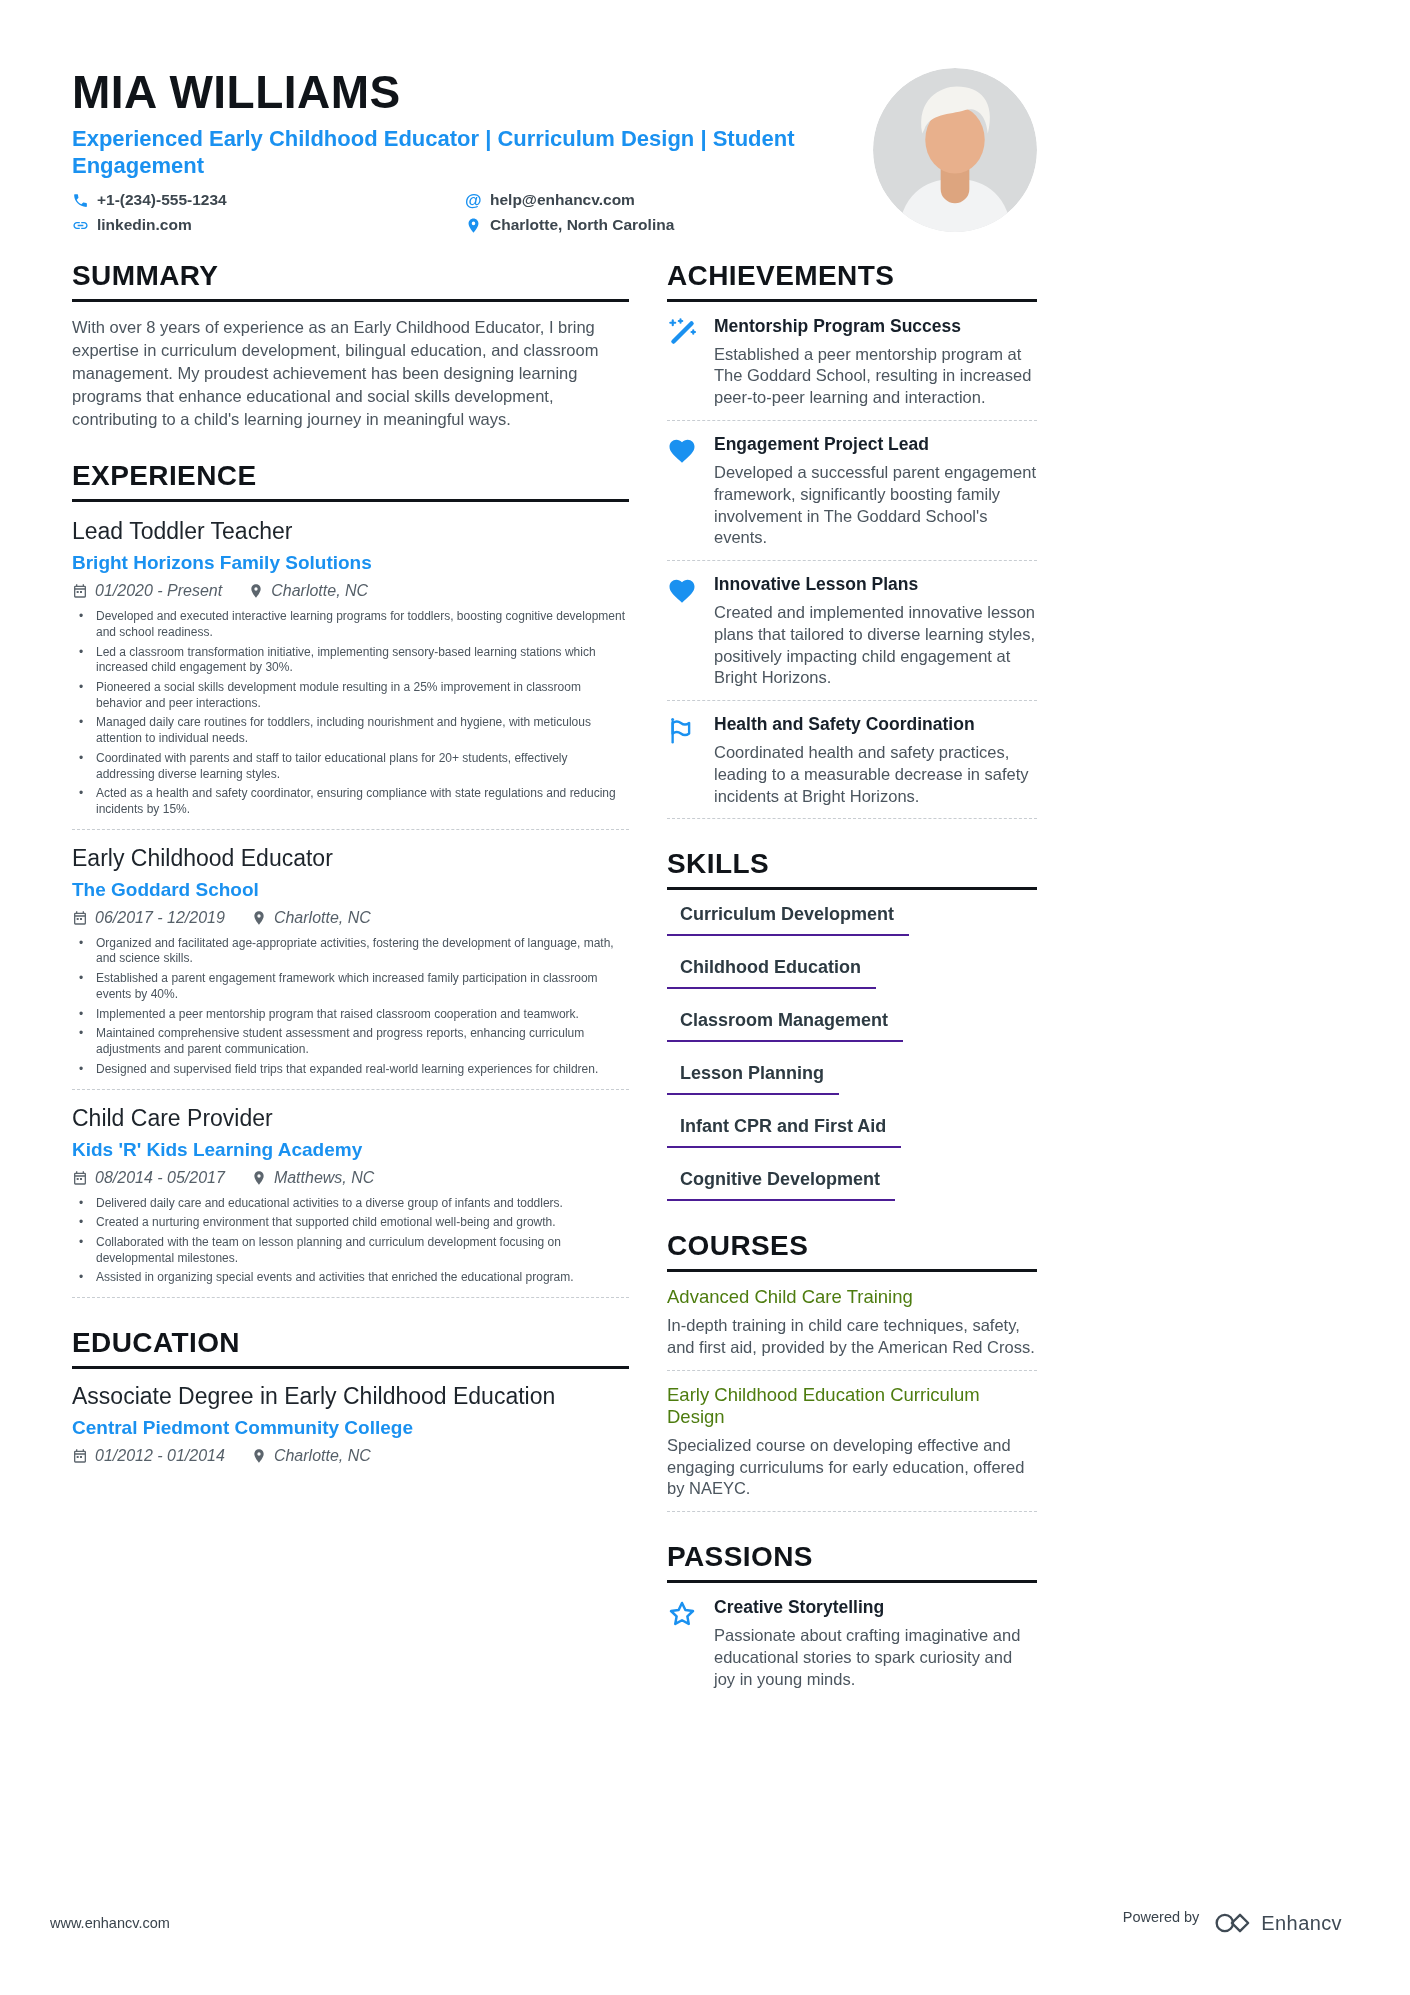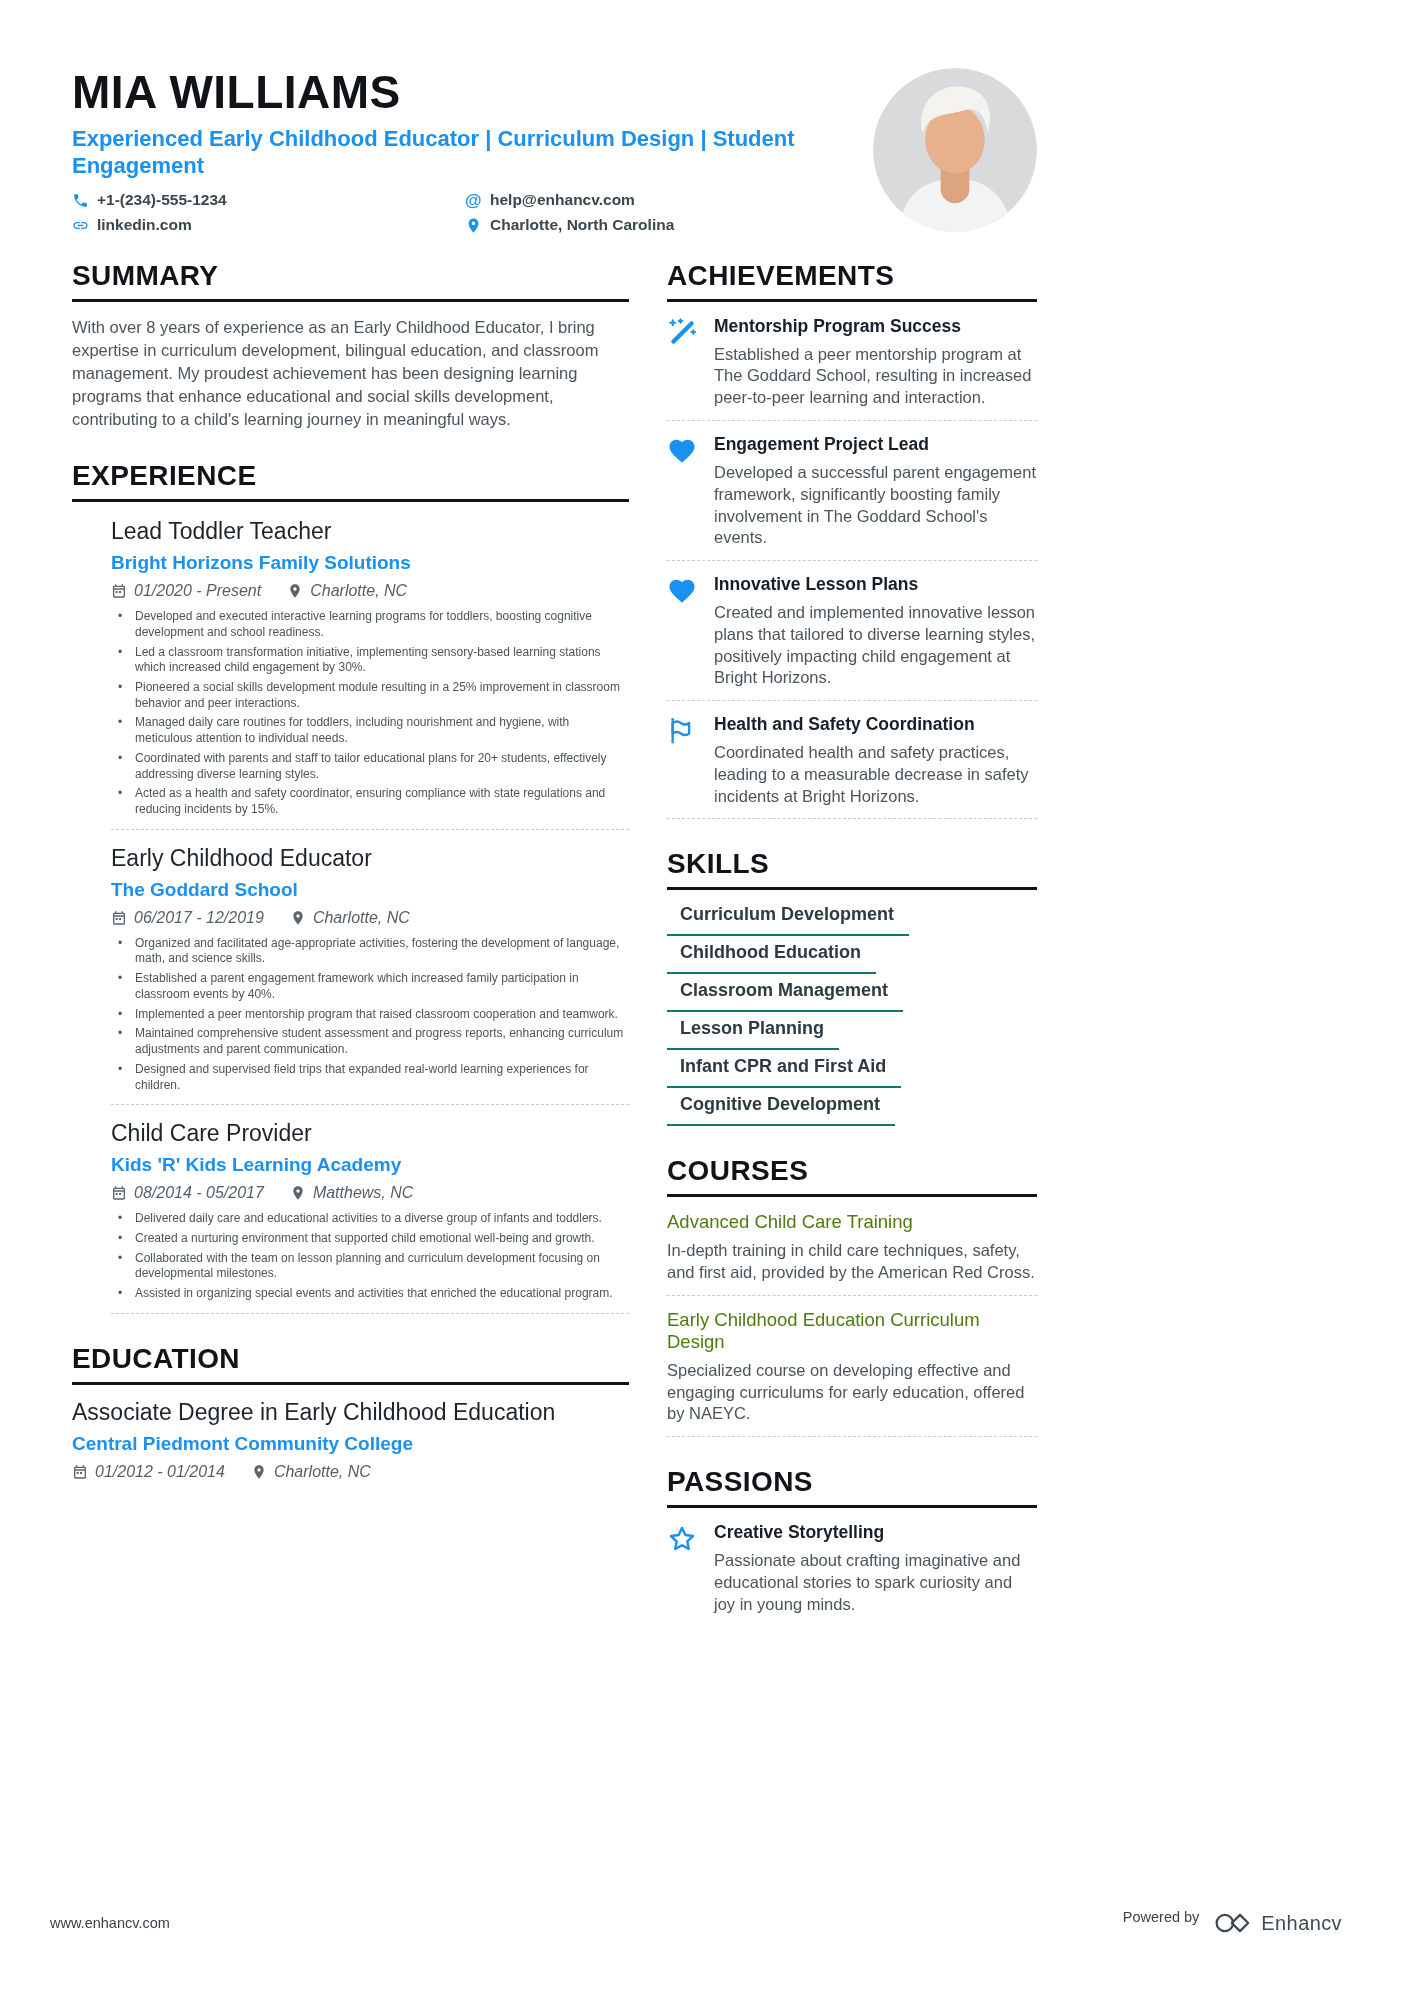--- a/index.html
+++ b/index.html
@@ -30,21 +30,21 @@
   .col-right { width:370px; flex:0 0 auto; }
 
   section { margin-bottom:29px; }
   .sec-head {
     font-size:28px; font-weight:800; color:#101419; letter-spacing:.4px;
     border-bottom:3px solid #101419; padding-bottom:7px; margin-bottom:14px;
   }
 
   
   .body-text { font-size:16.5px; color:#4b555e; line-height:1.4; }
-  .job { padding-top:2px;margin-left:39px; }
+  .job { padding-top:2px; }
   .job-title { font-size:23px; color:#1d242b; font-weight:400; margin-bottom:7px; }
   .edu-degree { font-size:23px; color:#1d242b; font-weight:400; margin-bottom:7px; }
   .company { font-size:19px; font-weight:700; color:#1a91f0; margin-bottom:8px; }
   .meta { display:flex; align-items:center; gap:26px; margin-bottom:9px; }
   .meta-item { display:flex; align-items:center; gap:7px; font-size:16px; color:#555f68;font-style:italic; }
   .meta-item .micon { width:16px; height:16px; color:#5c656d; display:inline-flex; }
   .meta-item .micon svg { width:100%; height:100%; }
   ul.bullets { list-style:none; }
   ul.bullets li {
     position:relative; padding-left:24px; font-size:12px; color:#4b555e;
@@ -55,21 +55,21 @@
 
   
   .ach-item { display:flex; gap:17px; }
   .ach-icon { width:30px; height:30px; color:#1a91f0; flex:0 0 auto; margin-top:2px; display:inline-flex; }
   .ach-icon svg { width:100%; height:100%; }
   .ach-text { flex:1; }
   .ach-title { font-size:17.5px; font-weight:700; color:#17202a; margin-bottom:7px; }
   .ach-desc { font-size:16.5px; color:#4b555e; line-height:1.32; }
   .skill-item {
     display:table; font-size:18px; font-weight:700; color:#2d3a42;
-    padding:0 15px 9px 13px; border-bottom:2px solid #0f766e; margin-bottom:6px;
+    padding:0 15px 9px 13px; border-bottom:2px solid #4c1d95; margin-bottom:21px;
   }
   .course-item .course-title { font-size:18.5px; font-weight:400; color:#4d7c0f; margin-bottom:7px; }
   .course-item .course-desc { font-size:16.5px; color:#4b555e; line-height:1.32; }
 
   
   .footer { position:absolute; left:50px; right:68px; bottom:58px; display:flex; align-items:center; }
   .site { font-size:14.5px; color:#39434c; }
   .powered { margin-left:auto; display:flex; gap:14px; color:#39434c; }
   .powered-label { font-size:14.5px; }
   .brand { display:flex; align-items:center; gap:8px; color:#3f4a54; }

